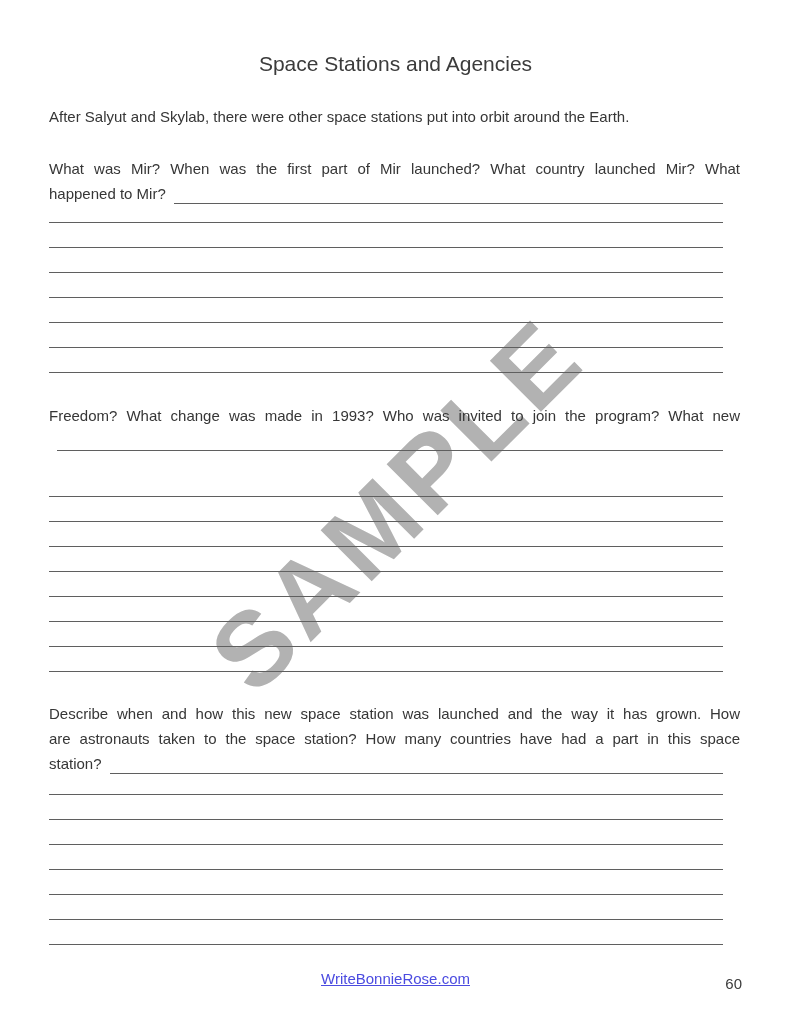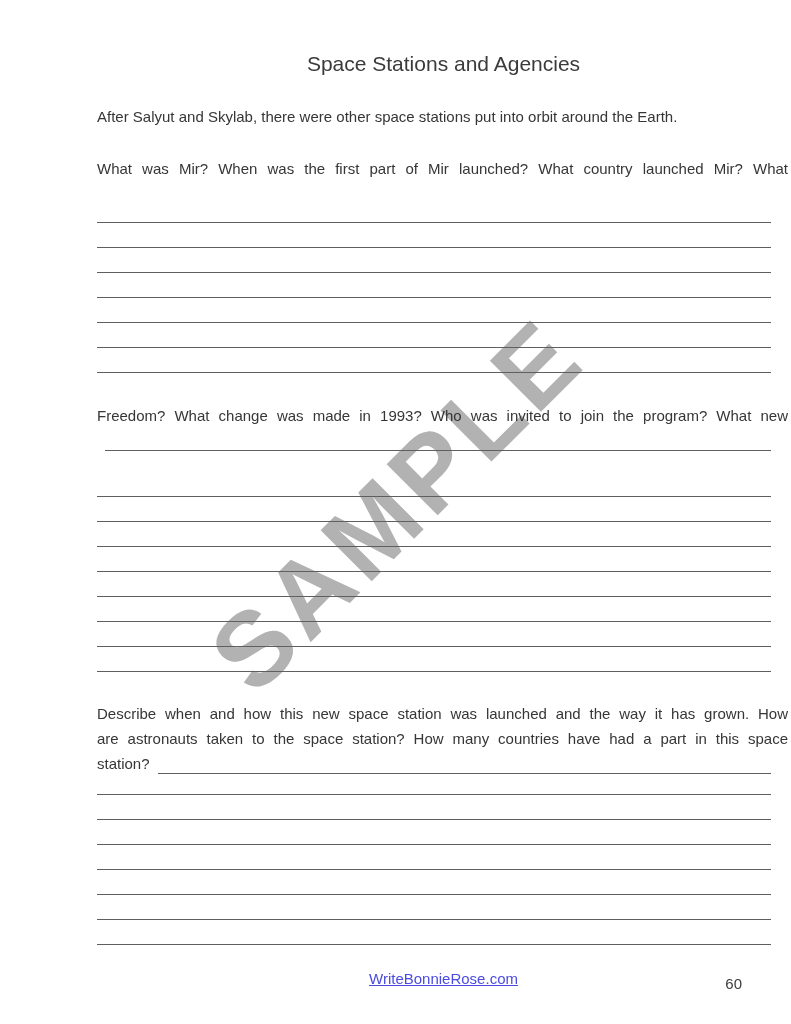--- a/index.html
+++ b/index.html
@@ -24,21 +24,21 @@
     left:397px;top:505px;
     transform:translate(-50%,-50%) rotate(-45deg);
     font-size:105px;
     font-weight:bold;
     letter-spacing:6px;
     color:var(--watermark);
     white-space:nowrap;
     z-index:0;
   }
 
-  .content{position:absolute;inset:0;z-index:1;margin-left:48px;}
+  .content{position:absolute;inset:0;z-index:1;}
 
   .page-title{
     position:absolute;
     top:50px;left:0;width:791px;
     text-align:center;
     font-size:21px;
     line-height:28px;
     color:#3b3b3b;
   }
 
@@ -108,20 +108,24 @@
   <div class="watermark">SAMPLE</div>
 
   <div class="content">
 
     <div class="page-title">Space Stations and Agencies</div>
 
     <div class="para" style="top:104px">After Salyut and Skylab, there were other space stations put into orbit around the Earth.</div>
 
     <div class="para" style="top:156px">
       <div class="jline">What was Mir? When was the first part of Mir launched? What country launched Mir? What</div>
+      <div class="lastline">
+        <span>happened to Mir?</span>
+        <span class="blank-fill"></span>
+      </div>
     </div>
     <div class="answer-lines" style="top:198px">
         <div class="answer-line"></div>
         <div class="answer-line"></div>
         <div class="answer-line"></div>
         <div class="answer-line"></div>
         <div class="answer-line"></div>
         <div class="answer-line"></div>
         <div class="answer-line"></div>
       </div>

